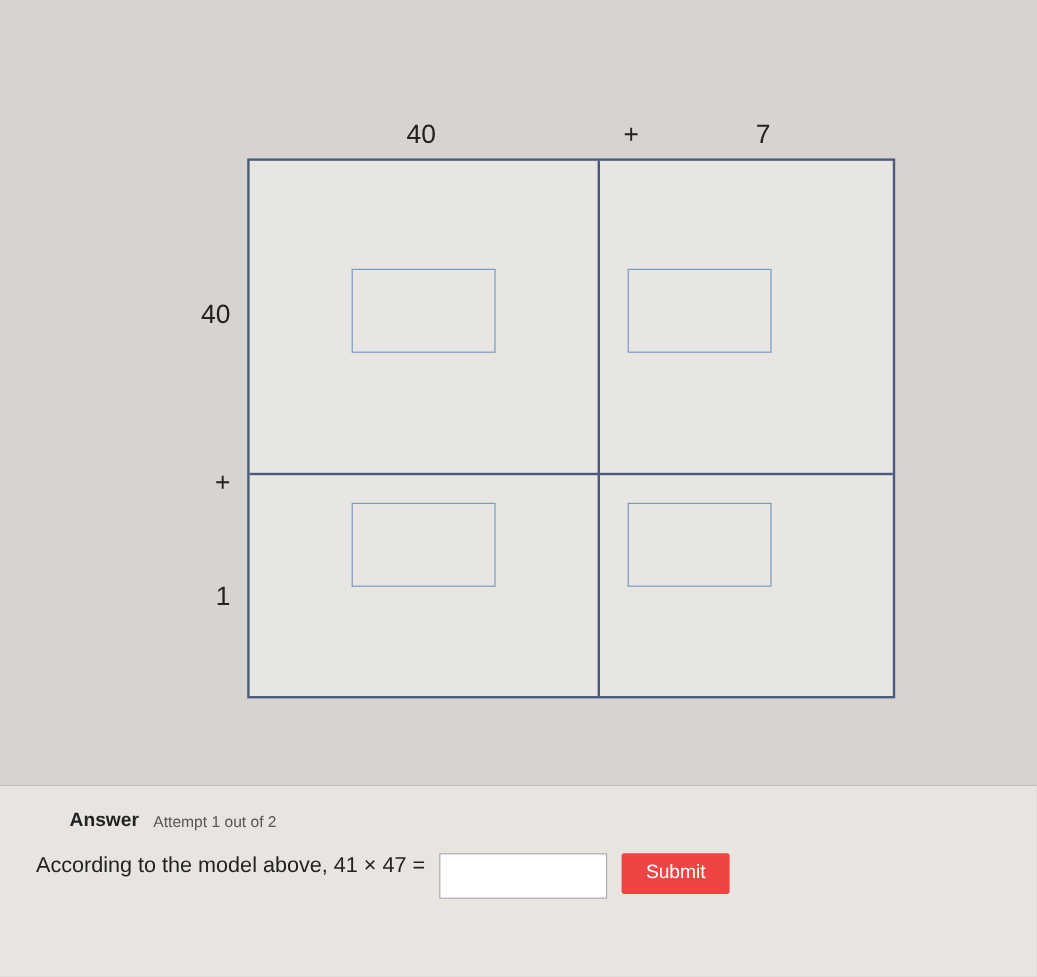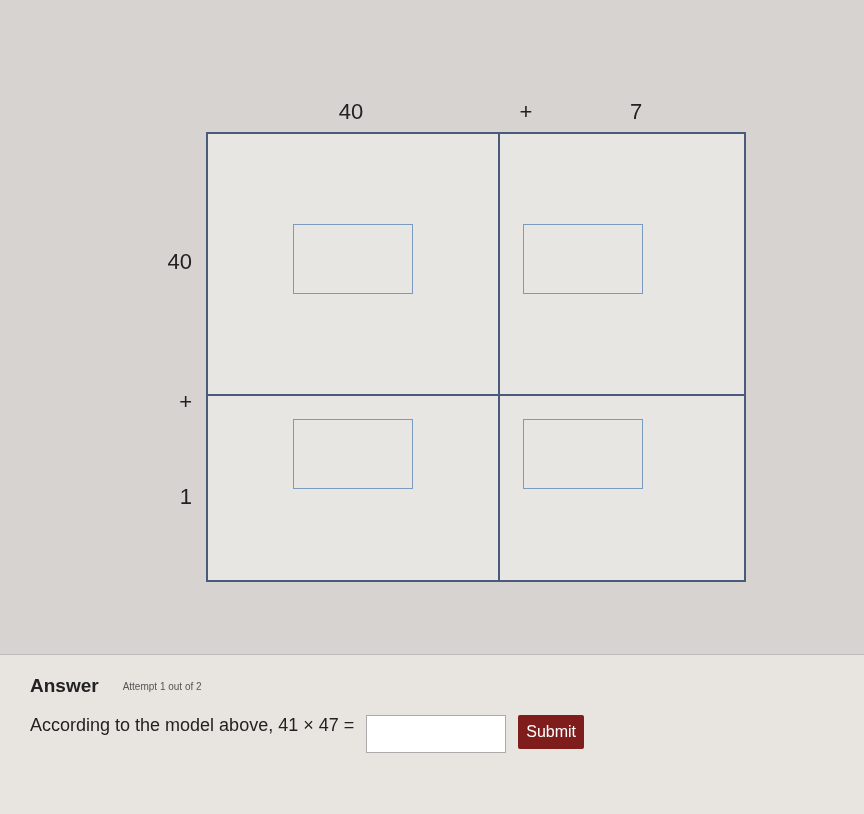--- a/index.html
+++ b/index.html
@@ -186,29 +186,29 @@
       min-height: 160px;
     }
 
     .answer-label-row {
       display: flex;
       align-items: center;
       gap: 12px;
     }
 
     .answer-bold {
-      font-size: 19px;
+      font-size: 16px;
       font-weight: bold;
       color: #222;
+      margin-left: 28px;
     }
 
     .attempt-text {
-      font-size: 10px;
+      font-size: 13px;
       color: #555;
-      margin-left: 12px;
     }
 
     .answer-input-row {
       display: flex;
       align-items: flex-start;
       gap: 12px;
       font-size: 18px;
       color: #222;
     }
 
@@ -216,24 +216,24 @@
       width: 140px;
       height: 38px;
       border: 1.5px solid #aaa;
       background: white;
       font-size: 16px;
       padding: 4px 8px;
       outline: none;
     }
 
     .submit-button {
-      background-color: #7f1d1d;
+      background-color: #ef4444;
       color: white;
       border: none;
-      padding: 8px 8px;
+      padding: 8px 20px;
       font-size: 16px;
       cursor: pointer;
       border-radius: 2px;
     }
   </style>
 </head>
 <body>
 
 <div class="main-content">
   <div class="diagram-area">

